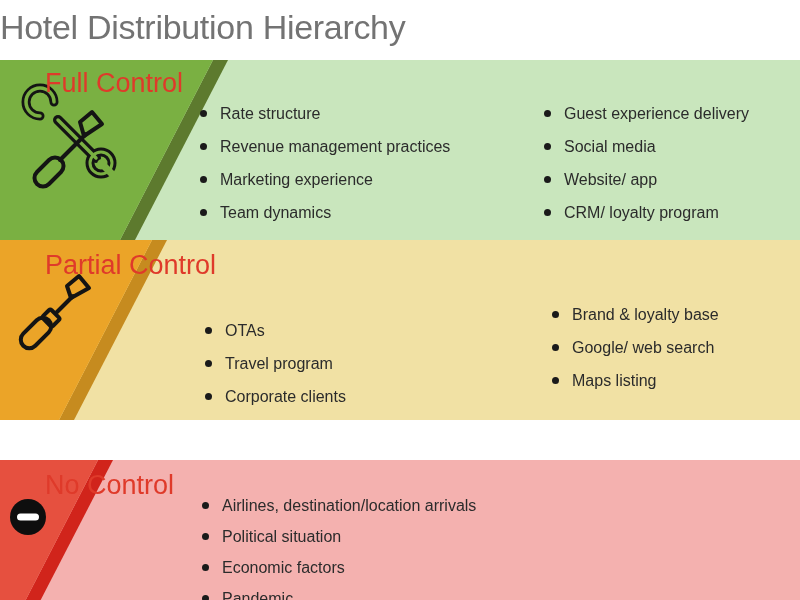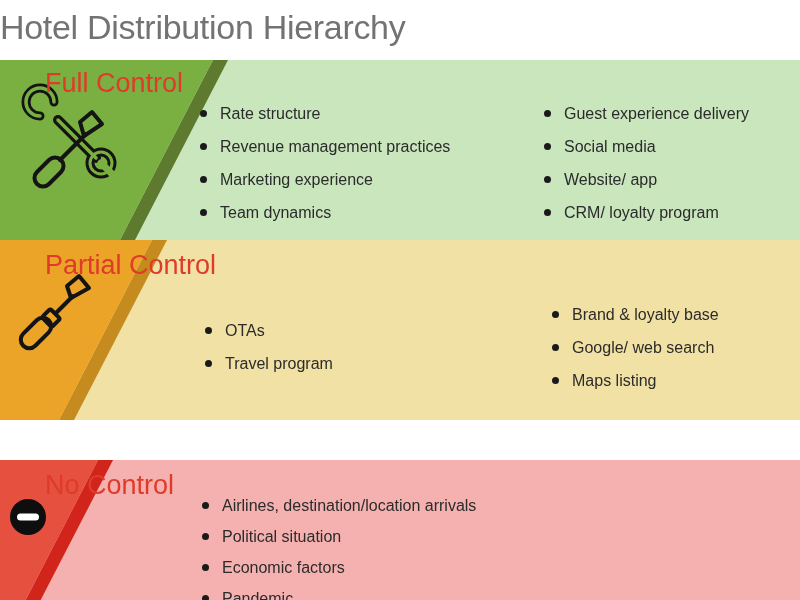--- a/index.html
+++ b/index.html
@@ -95,20 +95,21 @@
         <rect x="18" y="84.5" width="36" height="17" rx="8.5" transform="rotate(-45 36 93)" stroke-width="4"></rect>
         <rect x="45" y="71" width="12" height="14" rx="2" transform="rotate(-45 51 78)" stroke-width="4"></rect>
         <line x1="57" y1="72" x2="73" y2="56" stroke-width="4"></line>
         <path d="M71,58 L67,46 L79,36 L89,48 Z" stroke-width="4"></path>
       </g>
     </svg>
     <h2 class="heading">Partial Control</h2>
     <ul class="col col1">
       <li>OTAs</li>
       <li>Travel program</li>
+      <li>Corporate clients</li>
     </ul>
     <ul class="col col2">
       <li>Brand &amp; loyalty base</li>
       <li>Google/ web search</li>
       <li>Maps listing</li>
     </ul>
   </section>
 
   <section class="band band-none">
     <svg class="shape" width="240" height="180" viewBox="0 0 240 180">

